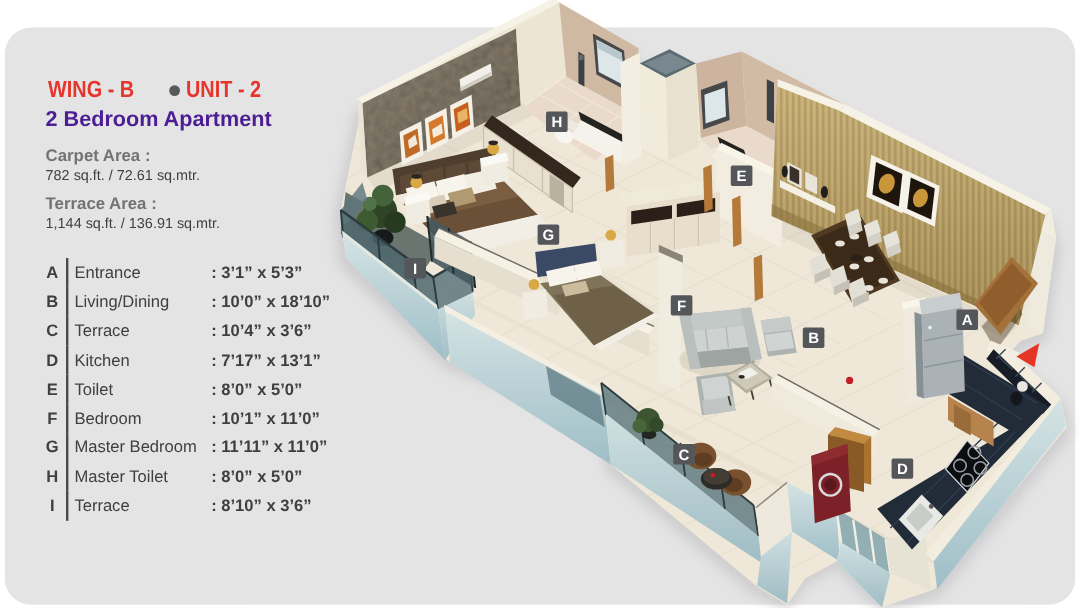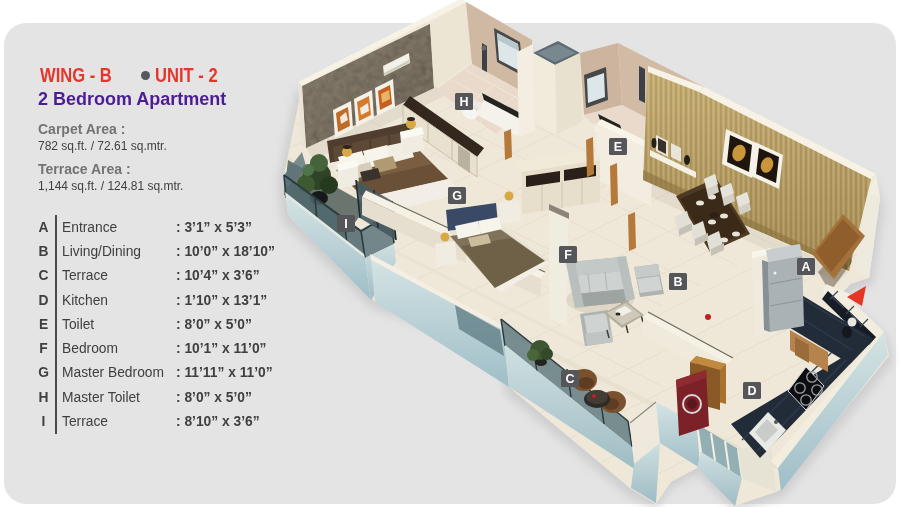--- a/index.html
+++ b/index.html
@@ -28,21 +28,21 @@
 <div class="abs" style="left:141px;top:71px;width:9px;height:9px;border-radius:50%;background:#58595c;"></div>
 
 <div class="abs red" style="left:155px;top:64px;">UNIT - 2</div>
 
 <div class="abs h2" style="left:38px;top:89px;">2 Bedroom Apartment</div>
 
 <div class="abs bold13" style="left:38px;top:121px;">Carpet Area :</div>
 <div class="abs reg13" style="left:38px;top:139px;">782 sq.ft. / 72.61 sq.mtr.</div>
 
 <div class="abs bold13" style="left:38px;top:161px;">Terrace Area :</div>
-<div class="abs reg13" style="left:38px;top:179px;">1,144 sq.ft. / 124.81 sq.mtr.</div>
+<div class="abs reg13" style="left:38px;top:179px;">1,144 sq.ft. / 136.91 sq.mtr.</div>
 
 <div class="abs" style="left:34px;top:215px;">
   <table class="legend">
     <tbody>
         <tr>
           <td class="l">A</td>
           <td class="bar">
             <div></div>
           </td>
           <td class="n">Entrance</td>
@@ -63,21 +63,21 @@
           </td>
           <td class="n">Terrace</td>
           <td class="d">: 10’4” x 3’6”</td>
         </tr>
     <tr>
           <td class="l">D</td>
           <td class="bar">
             <div></div>
           </td>
           <td class="n">Kitchen</td>
-          <td class="d">: 1’10” x 13’1”</td>
+          <td class="d">: 7’17” x 13’1”</td>
         </tr>
     <tr>
           <td class="l">E</td>
           <td class="bar">
             <div></div>
           </td>
           <td class="n">Toilet</td>
           <td class="d">: 8’0” x 5’0”</td>
         </tr>
     <tr>

